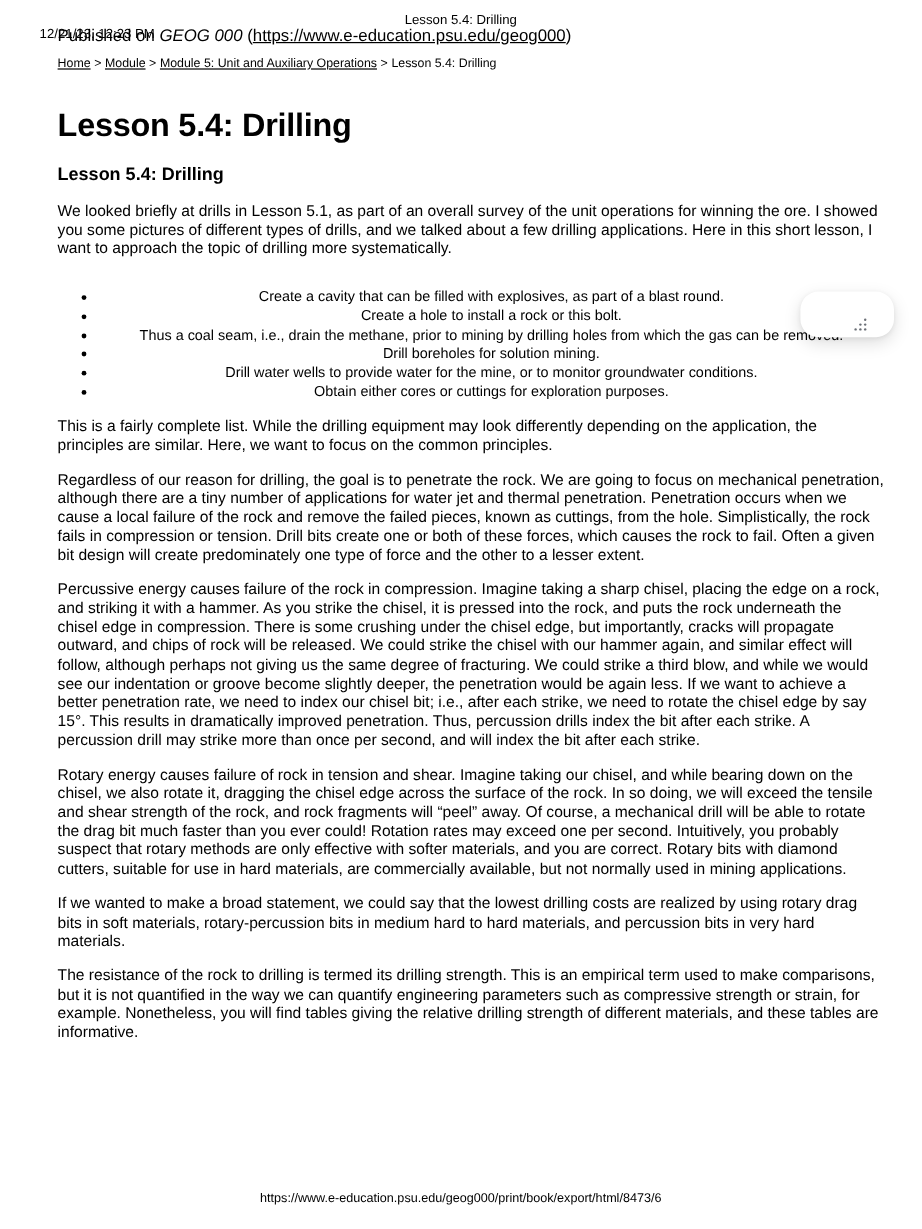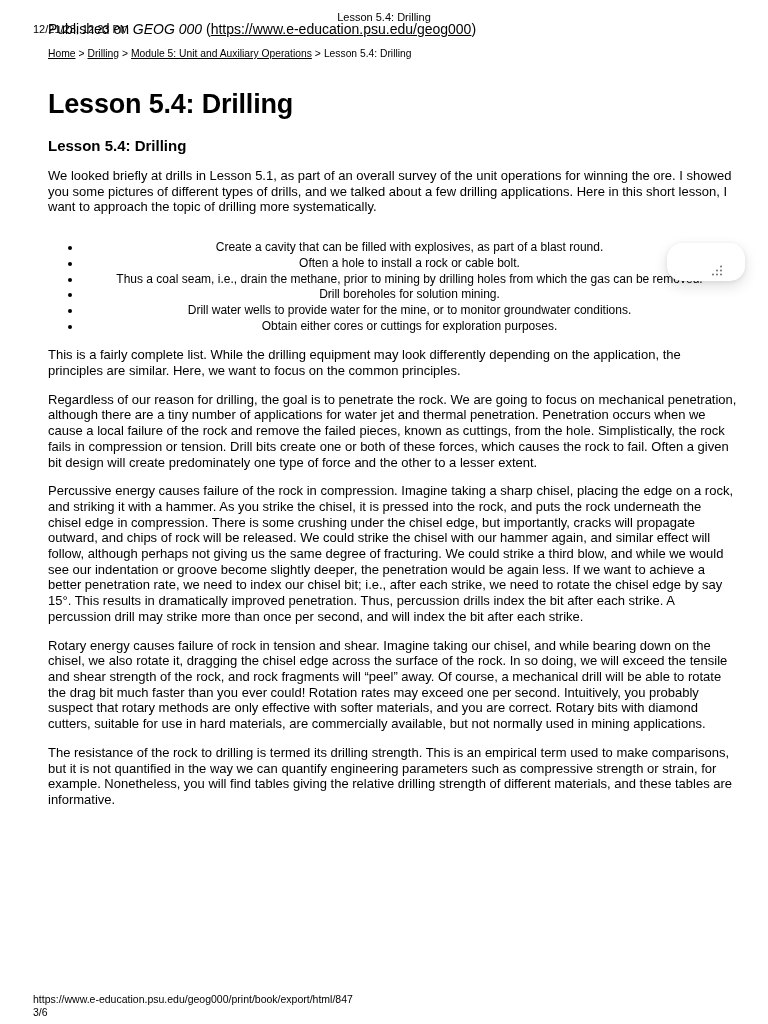--- a/index.html
+++ b/index.html
@@ -16,21 +16,21 @@
   .print-header {
     position: absolute; top: 10px; left: 0; width: 100%; height: 16px;
     font-size: 11px; line-height: 14px;
   }
   .print-header .timestamp { position: absolute; left: 33px; top: 12px; text-align: center; }
   .print-header .doc-title { display: block; text-align: center; }
 
   .print-footer {
     position: absolute; left: 33px; right: 33px; top: 993px;
     font-size: 10.5px; line-height: 13px;
-    display: flex; justify-content: center; flex-direction: column;
+    display: flex; justify-content: center;
   }
 
   
   .content { position: absolute; left: 48px; top: 0; width: 689px; }
 
   .published-line { margin-top: 20px; font-size: 14px; line-height: 18px; }
   .published-line .course { font-style: italic; }
   .published-line .url { text-decoration: underline; color: #000; cursor: pointer; }
 
   .breadcrumb { margin-top: 9px; font-size: 10.3px; line-height: 13px; }
@@ -69,43 +69,44 @@
   <span class="doc-title">Lesson 5.4: Drilling</span>
 </div>
 
 <div class="content">
 
   <div class="published-line">
     <span>Published on </span><span class="course">GEOG 000</span><span> (</span><span class="url">https://www.e-education.psu.edu/geog000</span><span>)</span>
   </div>
 
   <nav class="breadcrumb">
-    <span class="crumb-link">Home</span><span class="sep">&gt;</span><span class="crumb-link">Drilling</span><span class="sep">&gt;</span><span class="crumb-link">Module 5: Unit and Auxiliary Operations</span><span class="sep">&gt;</span><span class="crumb-current">Lesson 5.4: Drilling</span>
+    <span class="crumb-link">Home</span><span class="sep">&gt;</span><span class="crumb-link">Module</span><span class="sep">&gt;</span><span class="crumb-link">Module 5: Unit and Auxiliary Operations</span><span class="sep">&gt;</span><span class="crumb-current">Lesson 5.4: Drilling</span>
   </nav>
 
   <h1 class="page-title">Lesson 5.4: Drilling</h1>
 
   <h2 class="section-title">Lesson 5.4: Drilling</h2>
 
   <p class="body-text intro-text">We looked briefly at drills in Lesson 5.1, as part of an overall survey of the unit operations for winning the ore. I showed you some pictures of different types of drills, and we talked about a few drilling applications. Here in this short lesson, I want to approach the topic of drilling more systematically.</p>
 
 
   <ul class="reasons">
     <li>Create a cavity that can be filled with explosives, as part of a blast round.</li>
-    <li>Often a hole to install a rock or cable bolt.</li>
+    <li>Create a hole to install a rock or this bolt.</li>
     <li>Thus a coal seam, i.e., drain the methane, prior to mining by drilling holes from which the gas can be removed.</li>
     <li>Drill boreholes for solution mining.</li>
     <li>Drill water wells to provide water for the mine, or to monitor groundwater conditions.</li>
     <li>Obtain either cores or cuttings for exploration purposes.</li>
   </ul>
 
   <p class="body-text">This is a fairly complete list. While the drilling equipment may look differently depending on the application, the principles are similar. Here, we want to focus on the common principles.</p>
   <p class="body-text">Regardless of our reason for drilling, the goal is to penetrate the rock. We are going to focus on mechanical penetration, although there are a tiny number of applications for water jet and thermal penetration. Penetration occurs when we cause a local failure of the rock and remove the failed pieces, known as cuttings, from the hole. Simplistically, the rock fails in compression or tension. Drill bits create one or both of these forces, which causes the rock to fail. Often a given bit design will create predominately one type of force and the other to a lesser extent.</p>
   <p class="body-text">Percussive energy causes failure of the rock in compression. Imagine taking a sharp chisel, placing the edge on a rock, and striking it with a hammer. As you strike the chisel, it is pressed into the rock, and puts the rock underneath the chisel edge in compression. There is some crushing under the chisel edge, but importantly, cracks will propagate outward, and chips of rock will be released. We could strike the chisel with our hammer again, and similar effect will follow, although perhaps not giving us the same degree of fracturing. We could strike a third blow, and while we would see our indentation or groove become slightly deeper, the penetration would be again less. If we want to achieve a better penetration rate, we need to index our chisel bit; i.e., after each strike, we need to rotate the chisel edge by say 15°. This results in dramatically improved penetration. Thus, percussion drills index the bit after each strike. A percussion drill may strike more than once per second, and will index the bit after each strike.</p>
   <p class="body-text">Rotary energy causes failure of rock in tension and shear. Imagine taking our chisel, and while bearing down on the chisel, we also rotate it, dragging the chisel edge across the surface of the rock. In so doing, we will exceed the tensile and shear strength of the rock, and rock fragments will “peel” away. Of course, a mechanical drill will be able to rotate the drag bit much faster than you ever could! Rotation rates may exceed one per second. Intuitively, you probably suspect that rotary methods are only effective with softer materials, and you are correct. Rotary bits with diamond cutters, suitable for use in hard materials, are commercially available, but not normally used in mining applications.</p>
+  <p class="body-text">If we wanted to make a broad statement, we could say that the lowest drilling costs are realized by using rotary drag bits in soft materials, rotary-percussion bits in medium hard to hard materials, and percussion bits in very hard materials.</p>
   <p class="body-text">The resistance of the rock to drilling is termed its drilling strength. This is an empirical term used to make comparisons, but it is not quantified in the way we can quantify engineering parameters such as compressive strength or strain, for example. Nonetheless, you will find tables giving the relative drilling strength of different materials, and these tables are informative.</p>
 
 </div>
 
 <div class="float-widget">
   <svg class="grip" viewBox="0 0 12 11" xmlns="http://www.w3.org/2000/svg">
     <circle cx="10" cy="1.5" r="1" fill="#6b6f76"></circle>
     <circle cx="6" cy="5.5" r="1" fill="#6b6f76"></circle>
     <circle cx="10" cy="5.5" r="1" fill="#6b6f76"></circle>
     <circle cx="2" cy="9.5" r="1" fill="#6b6f76"></circle>

